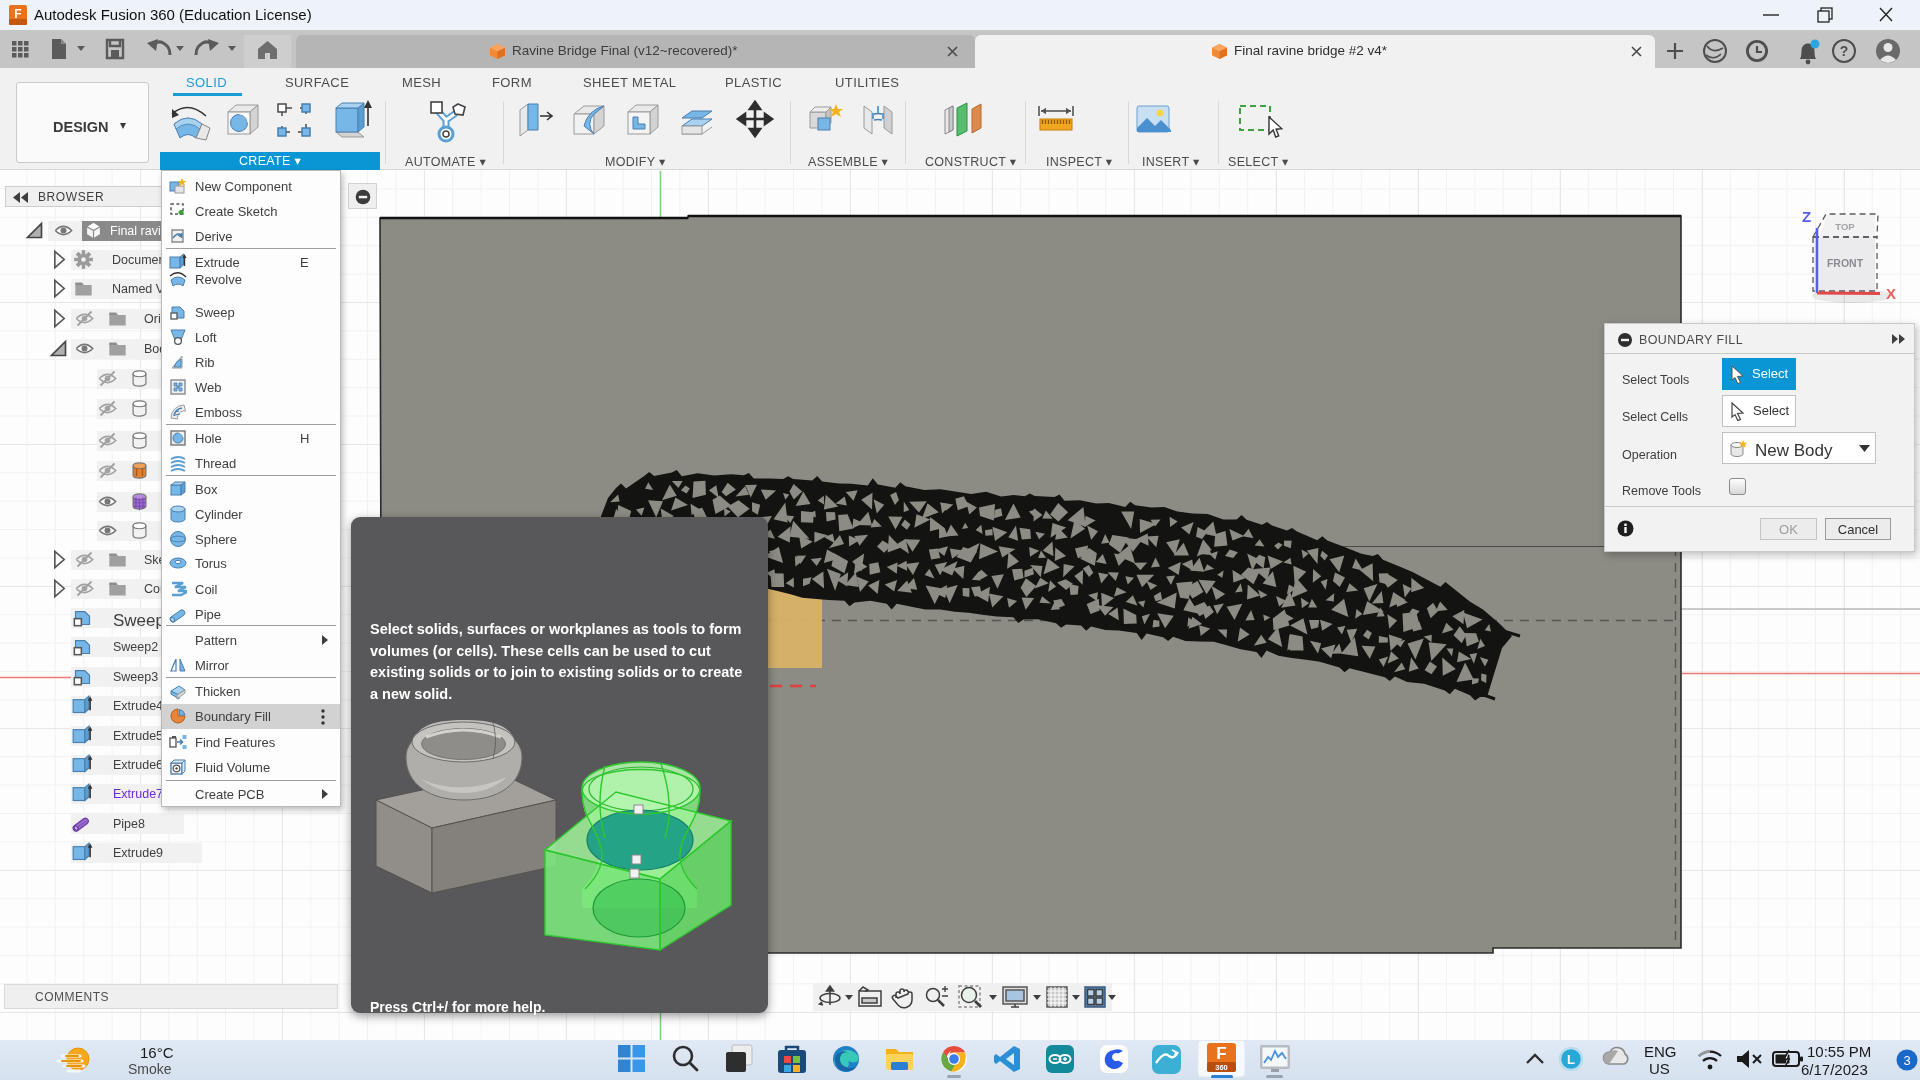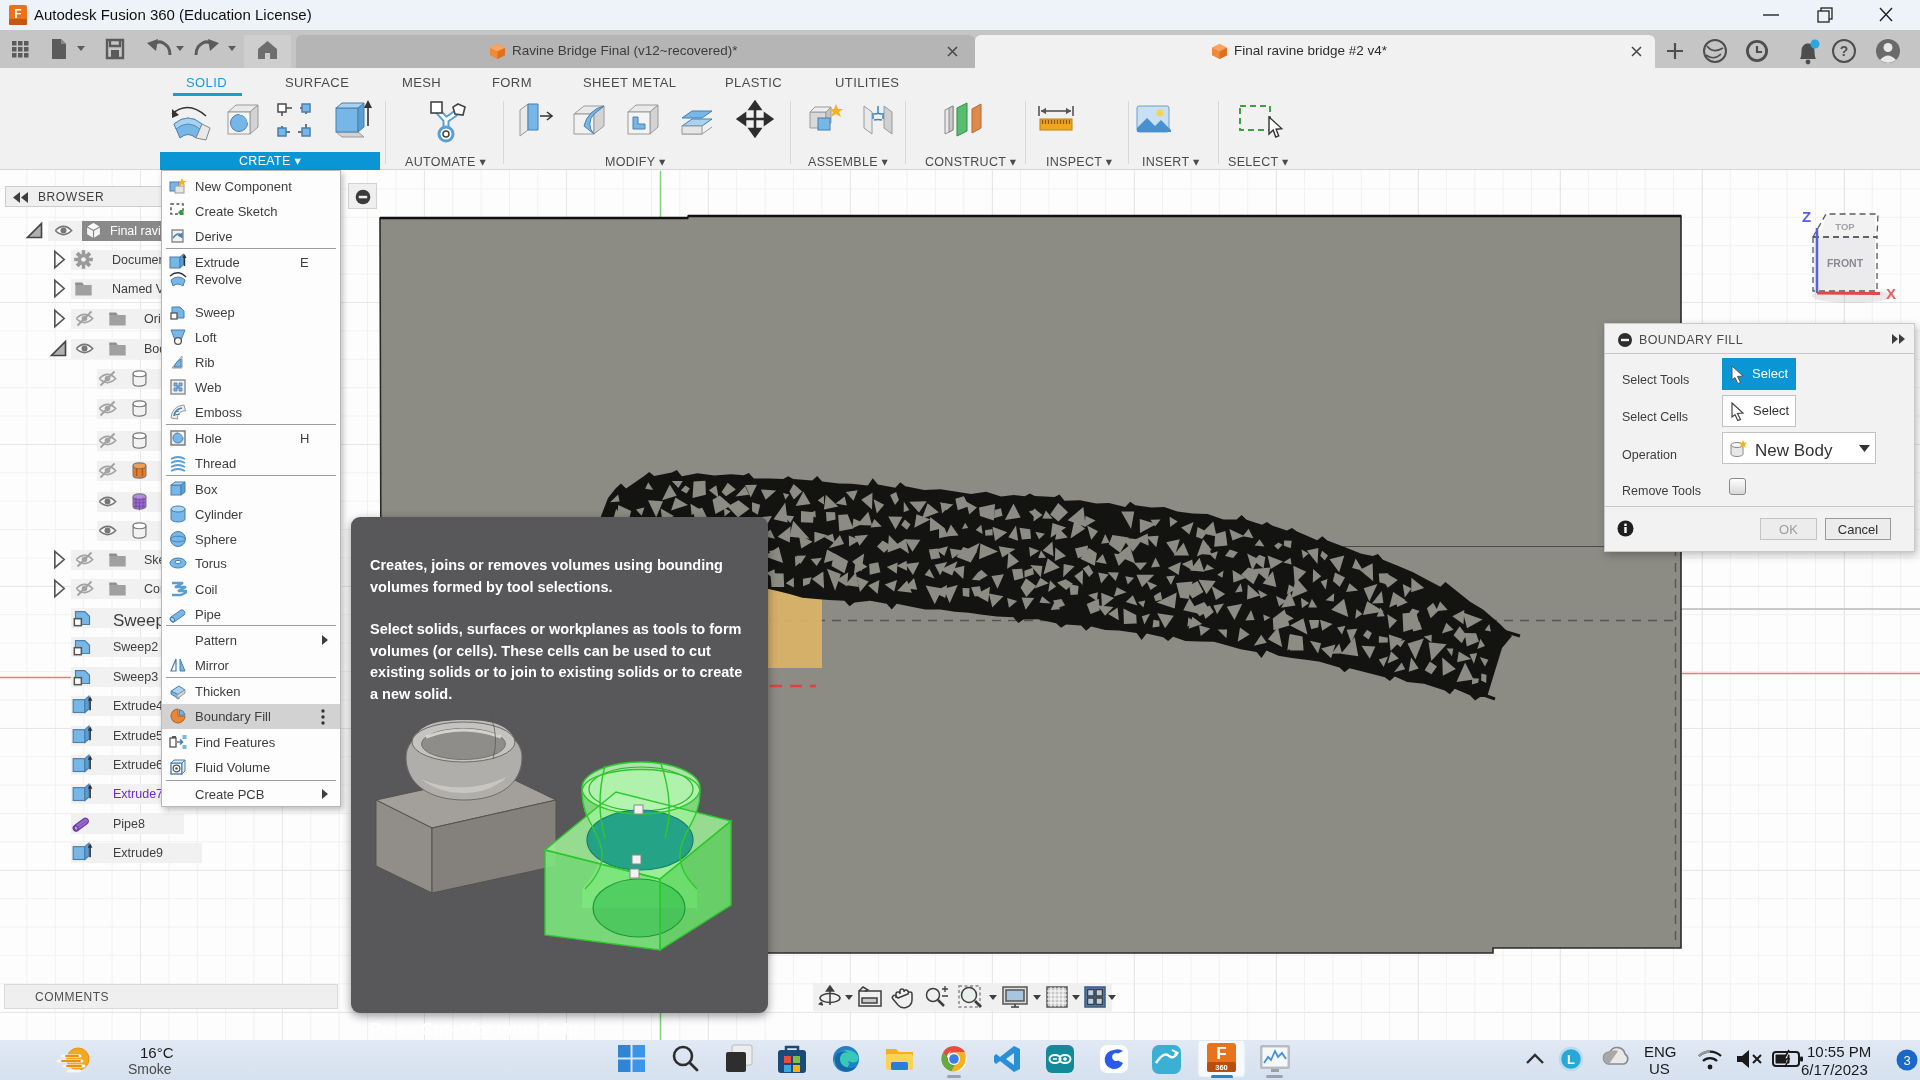--- a/index.html
+++ b/index.html
@@ -537,20 +537,24 @@
           <text x="0" y="5" text-anchor="middle" font-size="14" font-weight="bold" fill="#4e4e4e">?</text>
         </g>
       <g transform="translate(226,13)">
           <circle r="12" fill="#6a6a6a"></circle>
           <circle cx="0" cy="-3.5" r="4.5" fill="#e8e8e8"></circle>
           <path d="M-8 9 q8 -9 16 0 q-8 6 -16 0" fill="#e8e8e8"></path>
         </g>
     </svg>
   </div>
   <div class="abs" id="ribbon">
+    <div class="abs" id="designbox">
+        <span class="abs" style="left:36px;top:36px;font-size:14.5px;font-weight:bold;color:#3a3a3a">DESIGN</span>
+        <span class="abs" style="left:103px;top:35px;color:#3a3a3a;font-size:12px">▾</span>
+      </div>
     <span class="abs rtab" style="left:186px;color:#1a9bd7">SOLID</span>
     <span class="abs rtab" style="left:285px">SURFACE</span>
     <span class="abs rtab" style="left:402px">MESH</span>
     <span class="abs rtab" style="left:492px">FORM</span>
     <span class="abs rtab" style="left:583px">SHEET METAL</span>
     <span class="abs rtab" style="left:725px">PLASTIC</span>
     <span class="abs rtab" style="left:835px">UTILITIES</span>
     <div class="abs" style="left:173px;top:25px;width:69px;height:3px;background:#1a9bd7"></div>
     <div class="abs gsep" style="left:385px"></div>
     <div class="abs gsep" style="left:503px"></div>
@@ -871,21 +875,20 @@
         </svg>
       <span class="mtxt">Fluid Volume</span>
       </div>
     <div class="abs msep" style="top:609px"></div>
     <div class="abs mi" style="top:611px">
         <span class="mtxt">Create PCB</span>
         <span class="marrow"></span>
       </div>
   </div>
   <div class="abs" id="tooltip">
-    <div class="tp" style="top:38px;width:385px">Creates, joins or removes volumes using bounding volumes formed by tool selections.</div>
     <div class="tp" style="top:102px;width:395px">Select solids, surfaces or workplanes as tools to form volumes (or cells). These cells can be used to cut existing solids or to join to existing solids or to create<br>a new solid.</div>
     <svg class="abs" style="left:0px;top:0px" width="417" height="496" viewBox="0 0 417 496">
 
       <g>
         <polygon points="25,283 149,256 205,283 81,311" fill="#a3a09b" stroke="#55534f"></polygon>
         <polygon points="25,283 81,311 81,376 25,349" fill="#918e89" stroke="#55534f"></polygon>
         <polygon points="81,311 205,283 205,349 81,376" fill="#84817c" stroke="#55534f"></polygon>
         <path d="M55 240 C55 196 171 196 171 240 C171 267 148 283 113 283 C78 283 55 267 55 240 Z" fill="#b0aeaa" stroke="#6e6c68"></path>
         <path d="M62 225 C70 205 156 205 164 225 C160 212 150 203 113 203 C76 203 66 212 62 225 Z" fill="#d8d6d3" opacity="0.8"></path>
         <path d="M70 262 q40 18 86 -2 q-18 16 -43 16 q-25 0 -43 -14" fill="#dcdad7" opacity="0.55"></path>
@@ -913,21 +916,21 @@
           <path d="M231 275 C231 245 349 245 349 275 C349 300 334 312 330 330 C326 345 334 360 346 372"></path>
           <path d="M231 275 C231 300 246 312 250 330 C254 345 246 360 234 372"></path>
           <ellipse cx="290" cy="271" rx="59" ry="26"></ellipse>
           <path d="M310 247 q14 40 4 74 m-60 -72 q-10 38 0 72"></path>
         </g>
         <rect x="283" y="288" width="9" height="9" fill="#f2f2f2" stroke="#888"></rect>
         <rect x="281" y="338" width="9" height="9" fill="#f2f2f2" stroke="#888"></rect>
         <rect x="279" y="352" width="9" height="9" fill="#f2f2f2" stroke="#888"></rect>
       </g>
     </svg>
-    <div class="tp" style="top:502px;font-size:17px">Press Ctrl+/ for more help.</div>
+    <div class="tp" style="top:480px;font-size:14px">Press Ctrl+/ for more help.</div>
   </div>
   <div class="abs" id="dialog">
     <svg class="abs" style="left:12px;top:8px" width="16" height="16" viewBox="0 0 16 16">
         <circle cx="8" cy="8" r="7" fill="#2e2e2e"></circle>
         <rect x="4" y="6.8" width="8" height="2.4" fill="#f2f2f2"></rect>
       </svg>
     <span class="abs" style="left:34px;top:9px;font-size:12.5px;color:#4a4a4a;letter-spacing:0.4px">BOUNDARY FILL</span>
     <svg class="abs" style="left:285px;top:9px" width="18" height="13" viewBox="0 0 18 13">
         <path d="M2 1 l6 5 -6 5 z M9 1 l6 5 -6 5 z" fill="#3e3e3e"></path>
       </svg>

